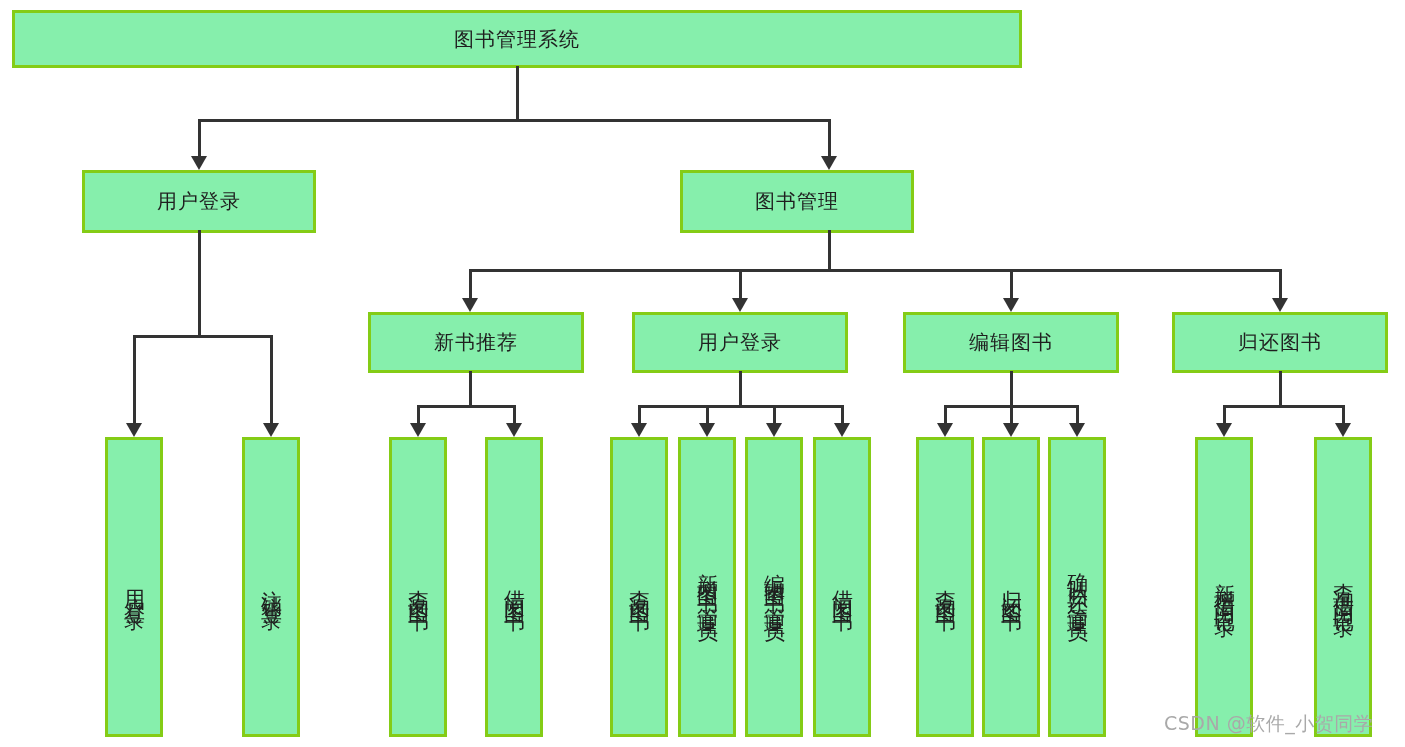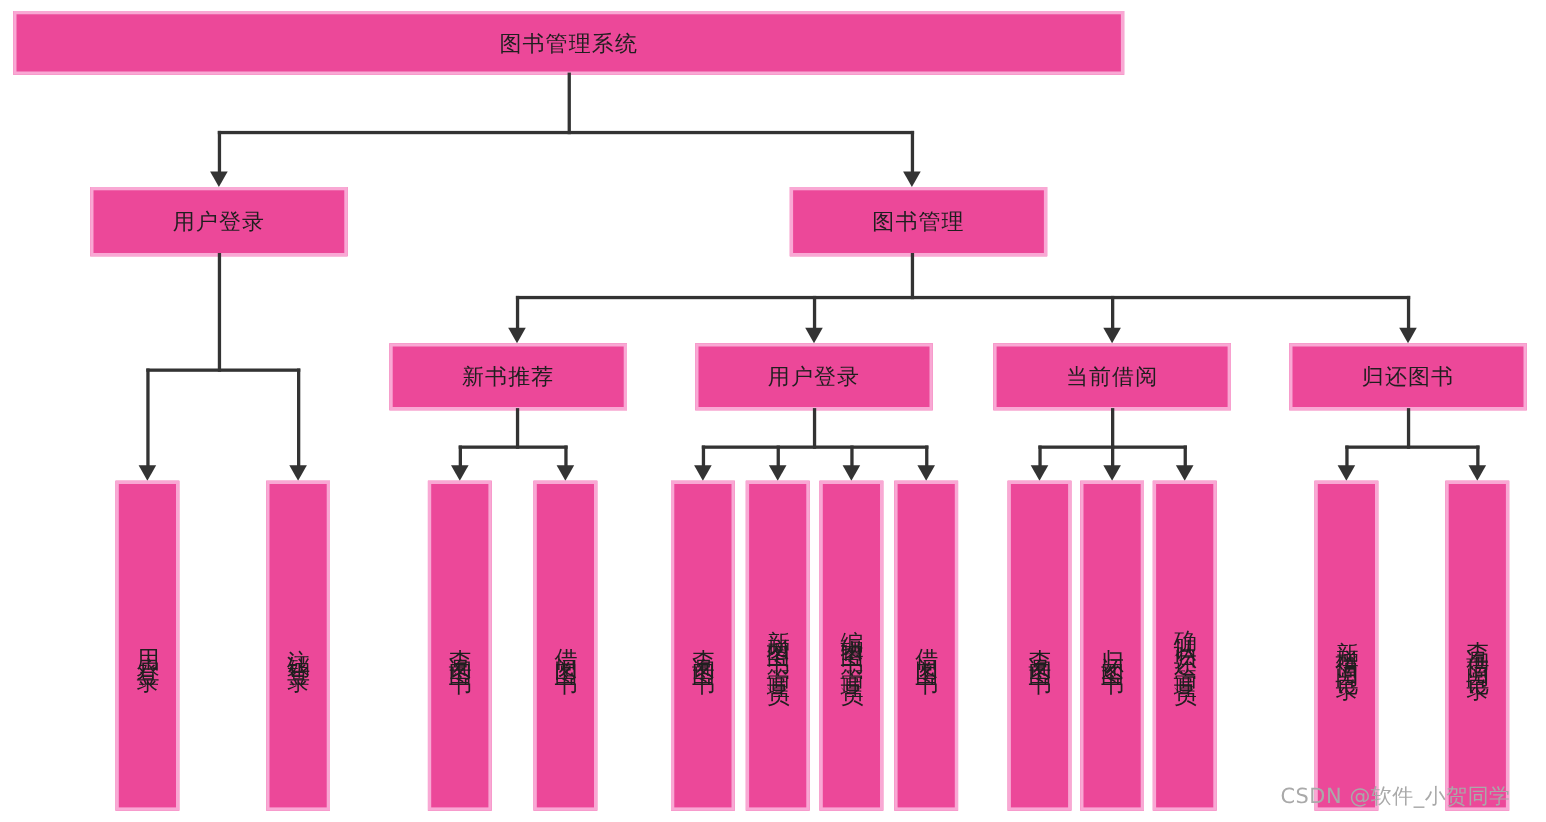--- a/index.html
+++ b/index.html
@@ -12,22 +12,22 @@
     position: relative;
     width: 1405px;
     height: 747px;
     background: #ffffff;
     overflow: hidden;
   }
   
   .box {
     position: absolute;
     box-sizing: border-box;
-    border: 3px solid #f9a8d4;
-    background: #ec4899;
+    border: 3px solid #84cc16;
+    background: #86efac;
     color: #1f1f1f;
     display: flex;
     align-items: center;
     justify-content: center;
     text-align: center;
   }
   .hbox {
     font-size: 20px;
     letter-spacing: 1px;
   }
@@ -82,43 +82,43 @@
   <div class="box hbox root">图书管理系统</div>
 
   <div class="vl" style="left:516px; top:66px; height:56px;"></div>
   <div class="hl" style="left:198px; top:119px; width:633px;"></div>
   <div class="vl" style="left:198px; top:119px; height:40px;"></div>
   <div class="ah" style="left:191px; top:156px;"></div>
   <div class="vl" style="left:828px; top:119px; height:40px;"></div>
   <div class="ah" style="left:821px; top:156px;"></div>
 
   <div class="box hbox l2" style="left:82px;">用户登录</div>
-  <div class="box hbox l2" style="left:718px;">图书管理</div>
+  <div class="box hbox l2" style="left:680px;">图书管理</div>
 
   <div class="vl" style="left:198px; top:230px; height:108px;"></div>
   <div class="hl" style="left:133px; top:335px; width:140px;"></div>
   <div class="vl" style="left:133px; top:335px; height:90px;"></div>
   <div class="ah" style="left:126px; top:423px;"></div>
   <div class="vl" style="left:270px; top:335px; height:90px;"></div>
   <div class="ah" style="left:263px; top:423px;"></div>
 
   <div class="vl" style="left:828px; top:230px; height:42px;"></div>
   <div class="hl" style="left:469px; top:269px; width:813px;"></div>
   <div class="vl" style="left:469px; top:269px; height:32px;"></div>
   <div class="ah" style="left:462px; top:298px;"></div>
   <div class="vl" style="left:739px; top:269px; height:32px;"></div>
   <div class="ah" style="left:732px; top:298px;"></div>
   <div class="vl" style="left:1010px; top:269px; height:32px;"></div>
   <div class="ah" style="left:1003px; top:298px;"></div>
   <div class="vl" style="left:1279px; top:269px; height:32px;"></div>
   <div class="ah" style="left:1272px; top:298px;"></div>
 
-  <div class="box hbox l3" style="left:354px;">新书推荐</div>
+  <div class="box hbox l3" style="left:368px;">新书推荐</div>
   <div class="box hbox l3" style="left:632px;">用户登录</div>
-  <div class="box hbox l3" style="left:903px;">当前借阅</div>
+  <div class="box hbox l3" style="left:903px;">编辑图书</div>
   <div class="box hbox l3" style="left:1172px;">归还图书</div>
 
   <div class="vl" style="left:469px; top:371px; height:37px;"></div>
   <div class="vl" style="left:739px; top:371px; height:37px;"></div>
   <div class="vl" style="left:1010px; top:371px; height:37px;"></div>
   <div class="vl" style="left:1279px; top:371px; height:37px;"></div>
 
   <div class="hl" style="left:417px; top:405px; width:99px;"></div>
   <div class="vl" style="left:417px; top:405px; height:20px;"></div>
   <div class="ah" style="left:410px; top:423px;"></div>

